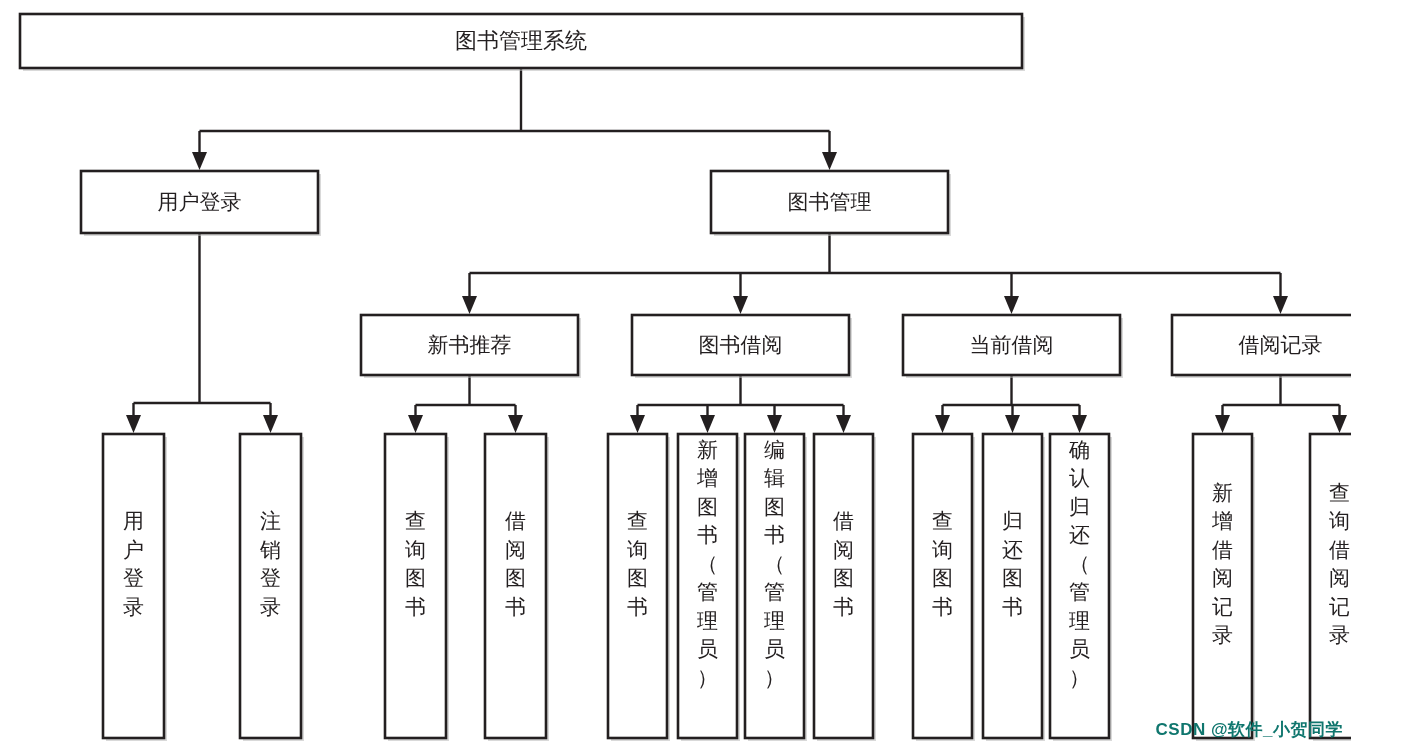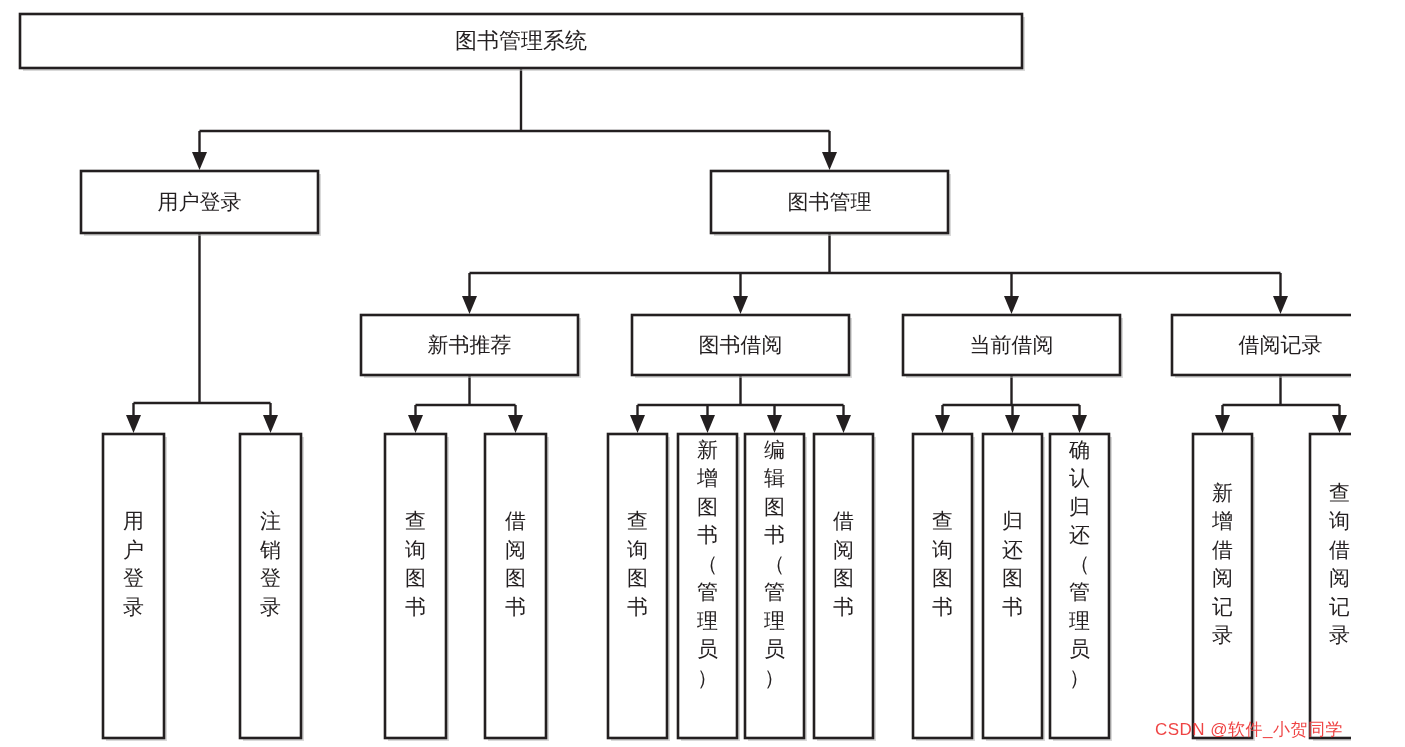--- a/index.html
+++ b/index.html
@@ -60,24 +60,25 @@
     fill: #231f20;
     font-size: 21px;
     text-anchor: middle;
   }
   .watermark {
     position: absolute;
     right: 8px;
     bottom: 6px;
     font-family: "Liberation Sans", "DejaVu Sans", sans-serif;
     font-size: 17px;
-    color: #ef4444;
+    color: #0f766e;
     letter-spacing: 0.5px;
     user-select: none;
     pointer-events: none;
+    font-weight: bold;
   }
 </style>
 </head>
 <body>
 
 <div id="diagram-root">
   <svg class="diagram" viewBox="0 0 1405 747">
     <g id="edge-layer">
         <g>
           <path d="M 521 68 L 521 131" class="conn"></path>

